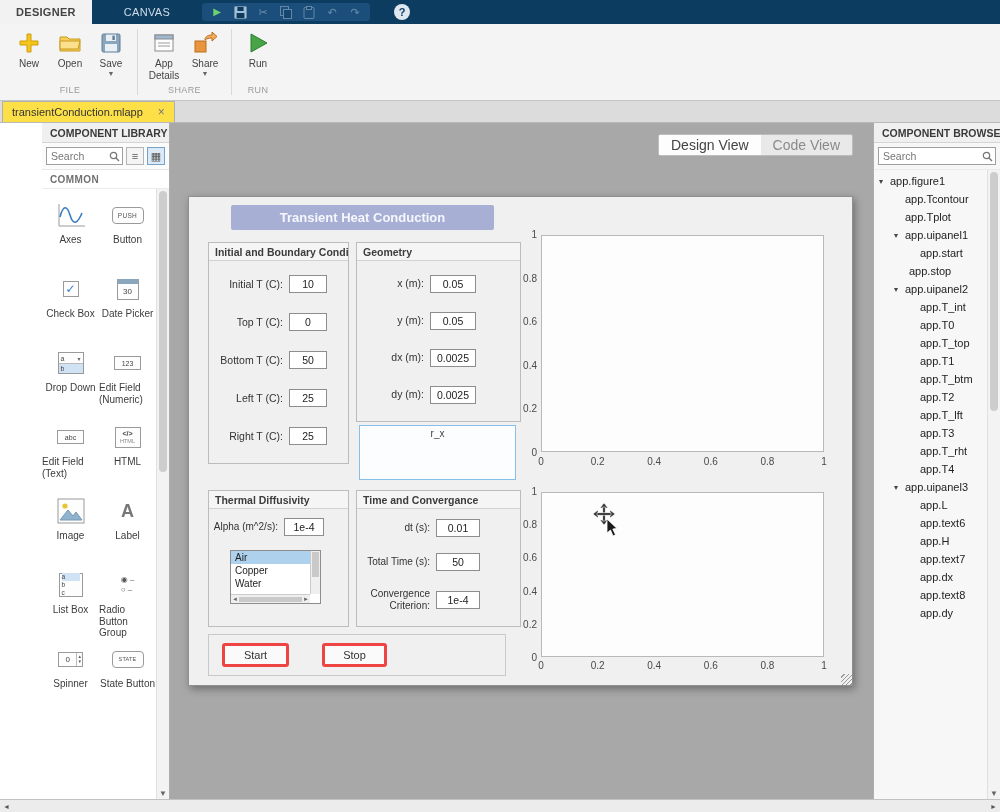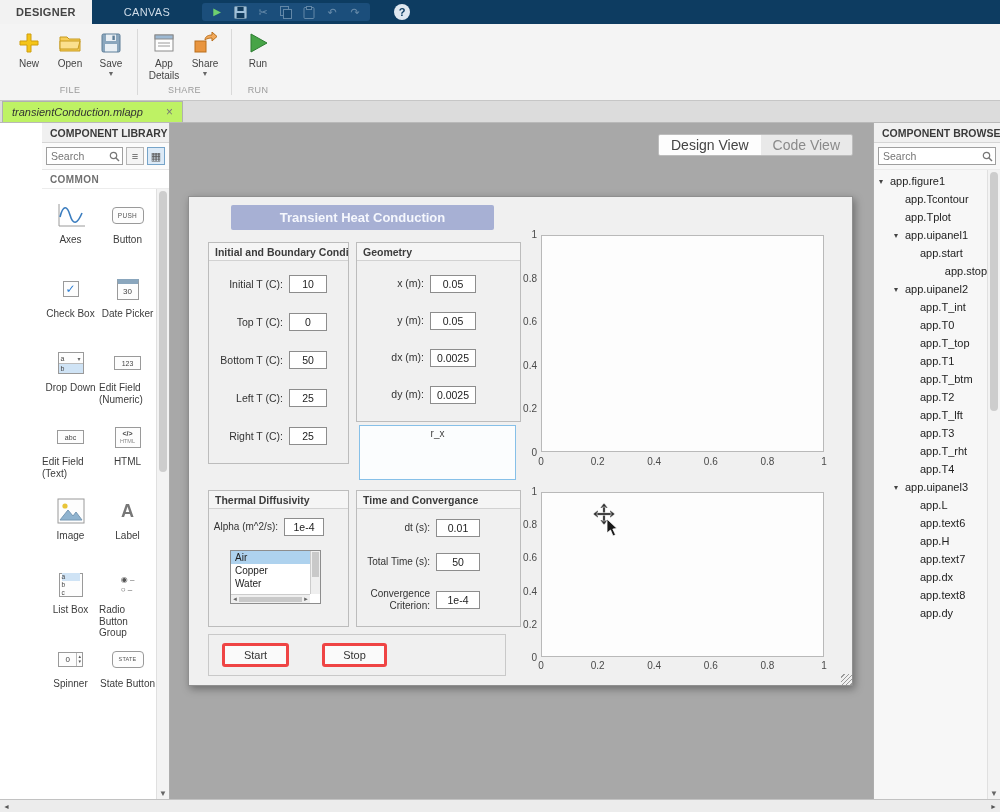--- a/index.html
+++ b/index.html
@@ -24,21 +24,21 @@
 .rbtns{flex:1;display:flex;align-items:stretch;gap:3px;}
 .rbtn{width:38px;display:flex;flex-direction:column;align-items:center;padding-top:4px;gap:2px;}
 .ricon{height:26px;display:flex;align-items:center;justify-content:center;}
 .rlabel{font-size:10px;color:#444;text-align:center;line-height:1.15;}
 .rlabel .caret{font-style:normal;font-size:7px;color:#666;display:block;}
 .rglabel{height:15px;font-size:9px;color:#9b9b9b;text-align:center;letter-spacing:.4px;}
 .rsep{width:1px;background:#d9d9d9;margin:5px 0;}
 
 
 .doc-bar{height:22px;background:#dcdcdc;border-bottom:1px solid #b9b9b9;display:flex;align-items:flex-end;padding-left:2px;flex:0 0 22px;}
-.doc-tab{height:21px;background:#bef264;border:1px solid #b0b0b0;border-bottom:none;display:flex;align-items:center;gap:23px;padding:0 9px;font-size:11px;color:#333;font-style:italic;}
+.doc-tab{height:21px;background:#fde047;border:1px solid #b0b0b0;border-bottom:none;display:flex;align-items:center;gap:15px;padding:0 9px;font-size:11px;color:#333;}
 .doc-close{color:#777;font-size:12px;line-height:1;}
 
 
 .main{flex:1;display:flex;min-height:0;}
 .panel-header{height:20px;background:#f0f0f0;border-bottom:1px solid #d5d5d5;display:flex;align-items:center;padding:0 8px;font-weight:bold;font-size:10.5px;color:#3a3a3a;white-space:nowrap;overflow:hidden;text-overflow:ellipsis;flex:0 0 20px;}
 
 
 .left-panel{width:170px;background:#fff;border-right:1px solid #adadad;display:flex;flex-direction:column;padding-left:42px;}
 .lib-toolbar{display:flex;align-items:center;gap:3px;padding:4px;background:#fbfbfb;border-bottom:1px solid #e6e6e6;flex:0 0 27px;}
 .searchbox{position:relative;flex:1;}
@@ -607,21 +607,21 @@
               <span class="tlabel">app.Tplot</span>
             </div>
             <div class="trow" style="padding-left: 20px;">
               <span class="tarrow">▾</span>
               <span class="tlabel">app.uipanel1</span>
             </div>
             <div class="trow" style="padding-left: 35px;">
               <span class="tarrow"></span>
               <span class="tlabel">app.start</span>
             </div>
-            <div class="trow" style="padding-left: 24px; justify-content: flex-end;">
+            <div class="trow" style="padding-left: 24px;">
               <span class="tarrow"></span>
               <span class="tlabel">app.stop</span>
             </div>
             <div class="trow" style="padding-left: 20px;">
               <span class="tarrow">▾</span>
               <span class="tlabel">app.uipanel2</span>
             </div>
             <div class="trow" style="padding-left: 35px;">
               <span class="tarrow"></span>
               <span class="tlabel">app.T_int</span>

